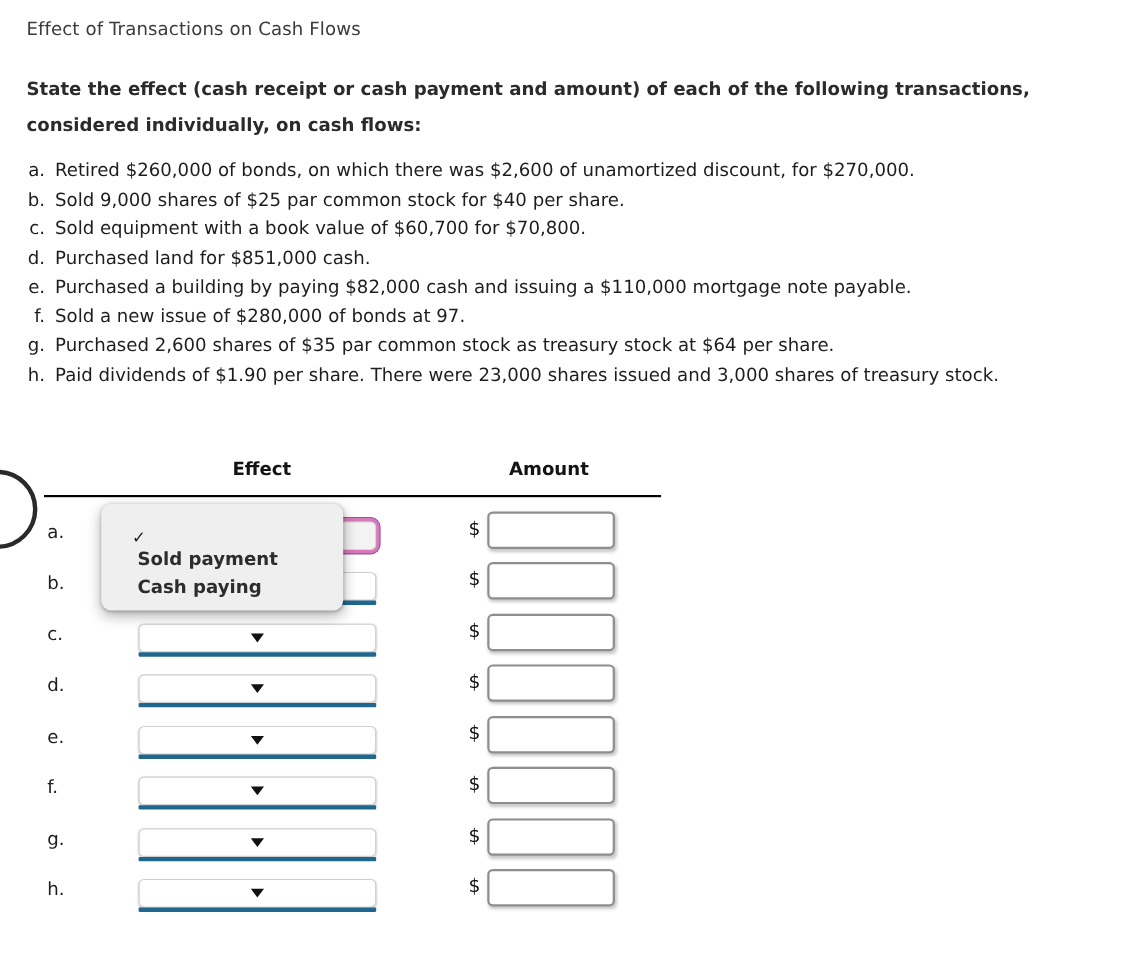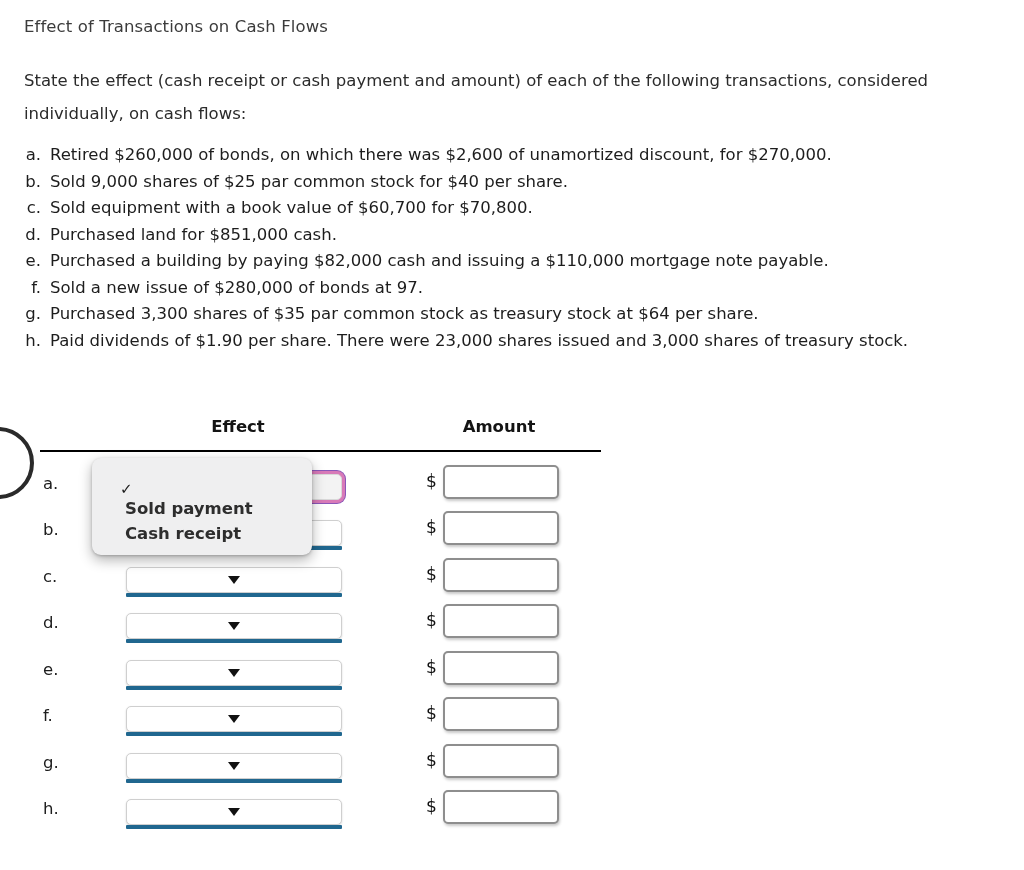--- a/index.html
+++ b/index.html
@@ -30,21 +30,21 @@
   }
 
   
   .intro {
     position: absolute;
     left: 24px;
     top: 64px;
     width: 960px;
     font-size: 16.5px;
     line-height: 33px;
-    font-weight: 400;
+    font-weight: 700;
     color: #2b2b2b;
   }
 
   
   .tlist {
     position: absolute;
     left: 20px;
     top: 142px;
     width: 990px;
     font-size: 16.5px;
@@ -237,21 +237,21 @@
   <div class="li">
     <span class="marker">e.</span>
     <span class="txt">Purchased a building by paying $82,000 cash and issuing a $110,000 mortgage note payable.</span>
   </div>
   <div class="li">
     <span class="marker">f.</span>
     <span class="txt">Sold a new issue of $280,000 of bonds at 97.</span>
   </div>
   <div class="li">
     <span class="marker">g.</span>
-    <span class="txt">Purchased 3,300 shares of $35 par common stock as treasury stock at $64 per share.</span>
+    <span class="txt">Purchased 2,600 shares of $35 par common stock as treasury stock at $64 per share.</span>
   </div>
   <div class="li">
     <span class="marker">h.</span>
     <span class="txt">Paid dividends of $1.90 per share. There were 23,000 shares issued and 3,000 shares of treasury stock.</span>
   </div>
 </div>
 
 <div class="tbl">
 
   <div class="col-head effect">Effect</div>
@@ -339,16 +339,16 @@
     <div class="amt" style="top:0px;"></div>
   </div>
 
 </div>
 
 <div class="popup">
   <div class="opt blank">
     <span class="check">✓</span>
   </div>
   <div class="opt o1">Sold payment</div>
-  <div class="opt o2">Cash receipt</div>
+  <div class="opt o2">Cash paying</div>
 </div>
 
 <div class="arc"></div>
 
 </body></html>

